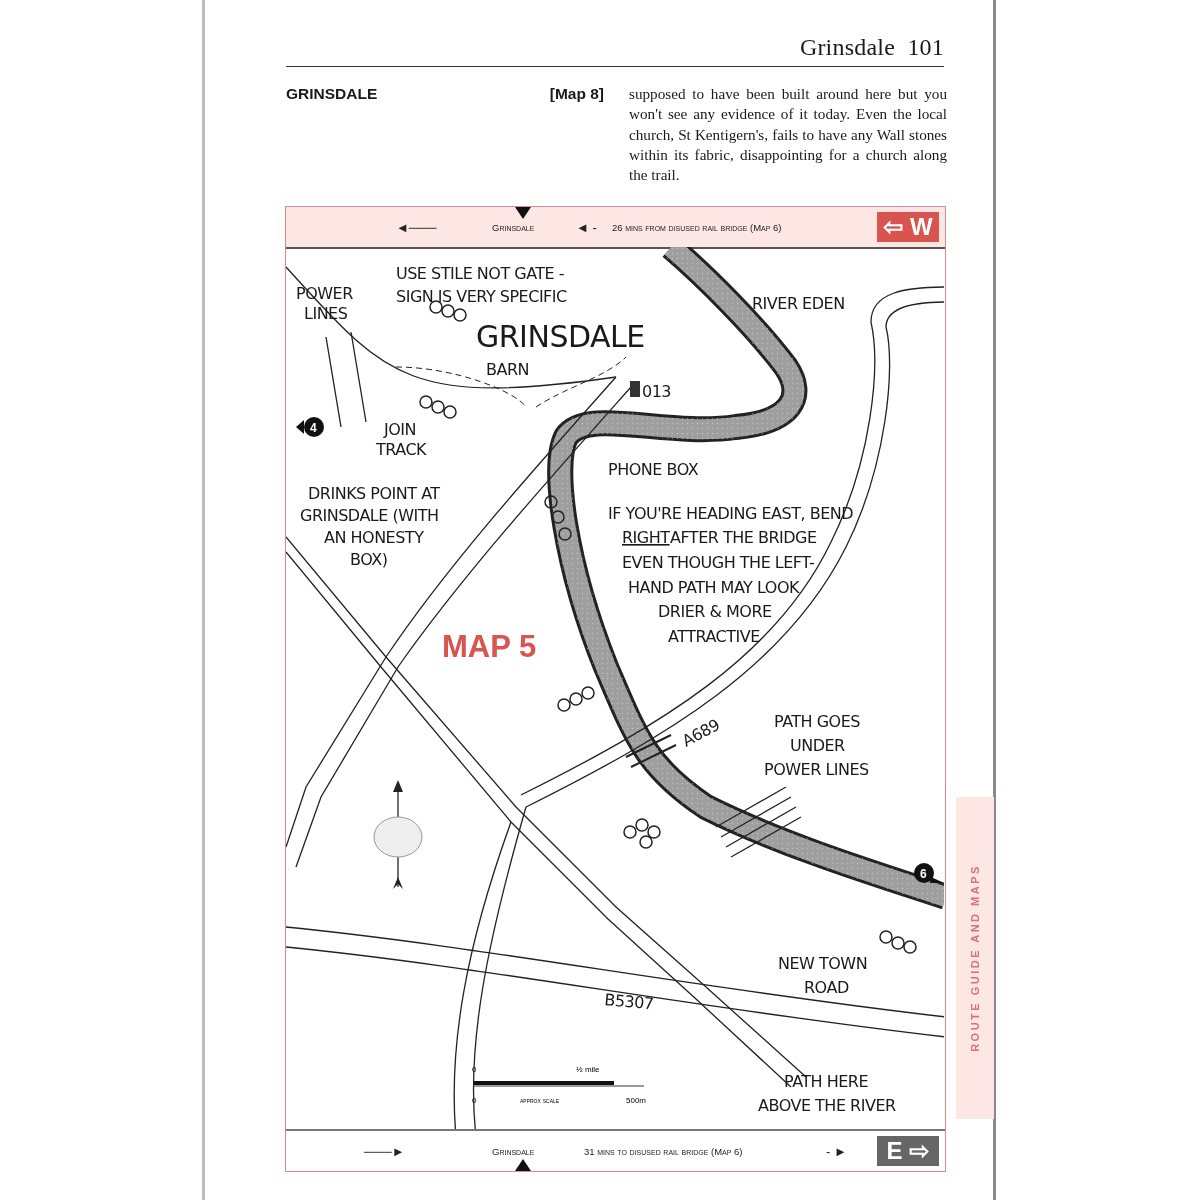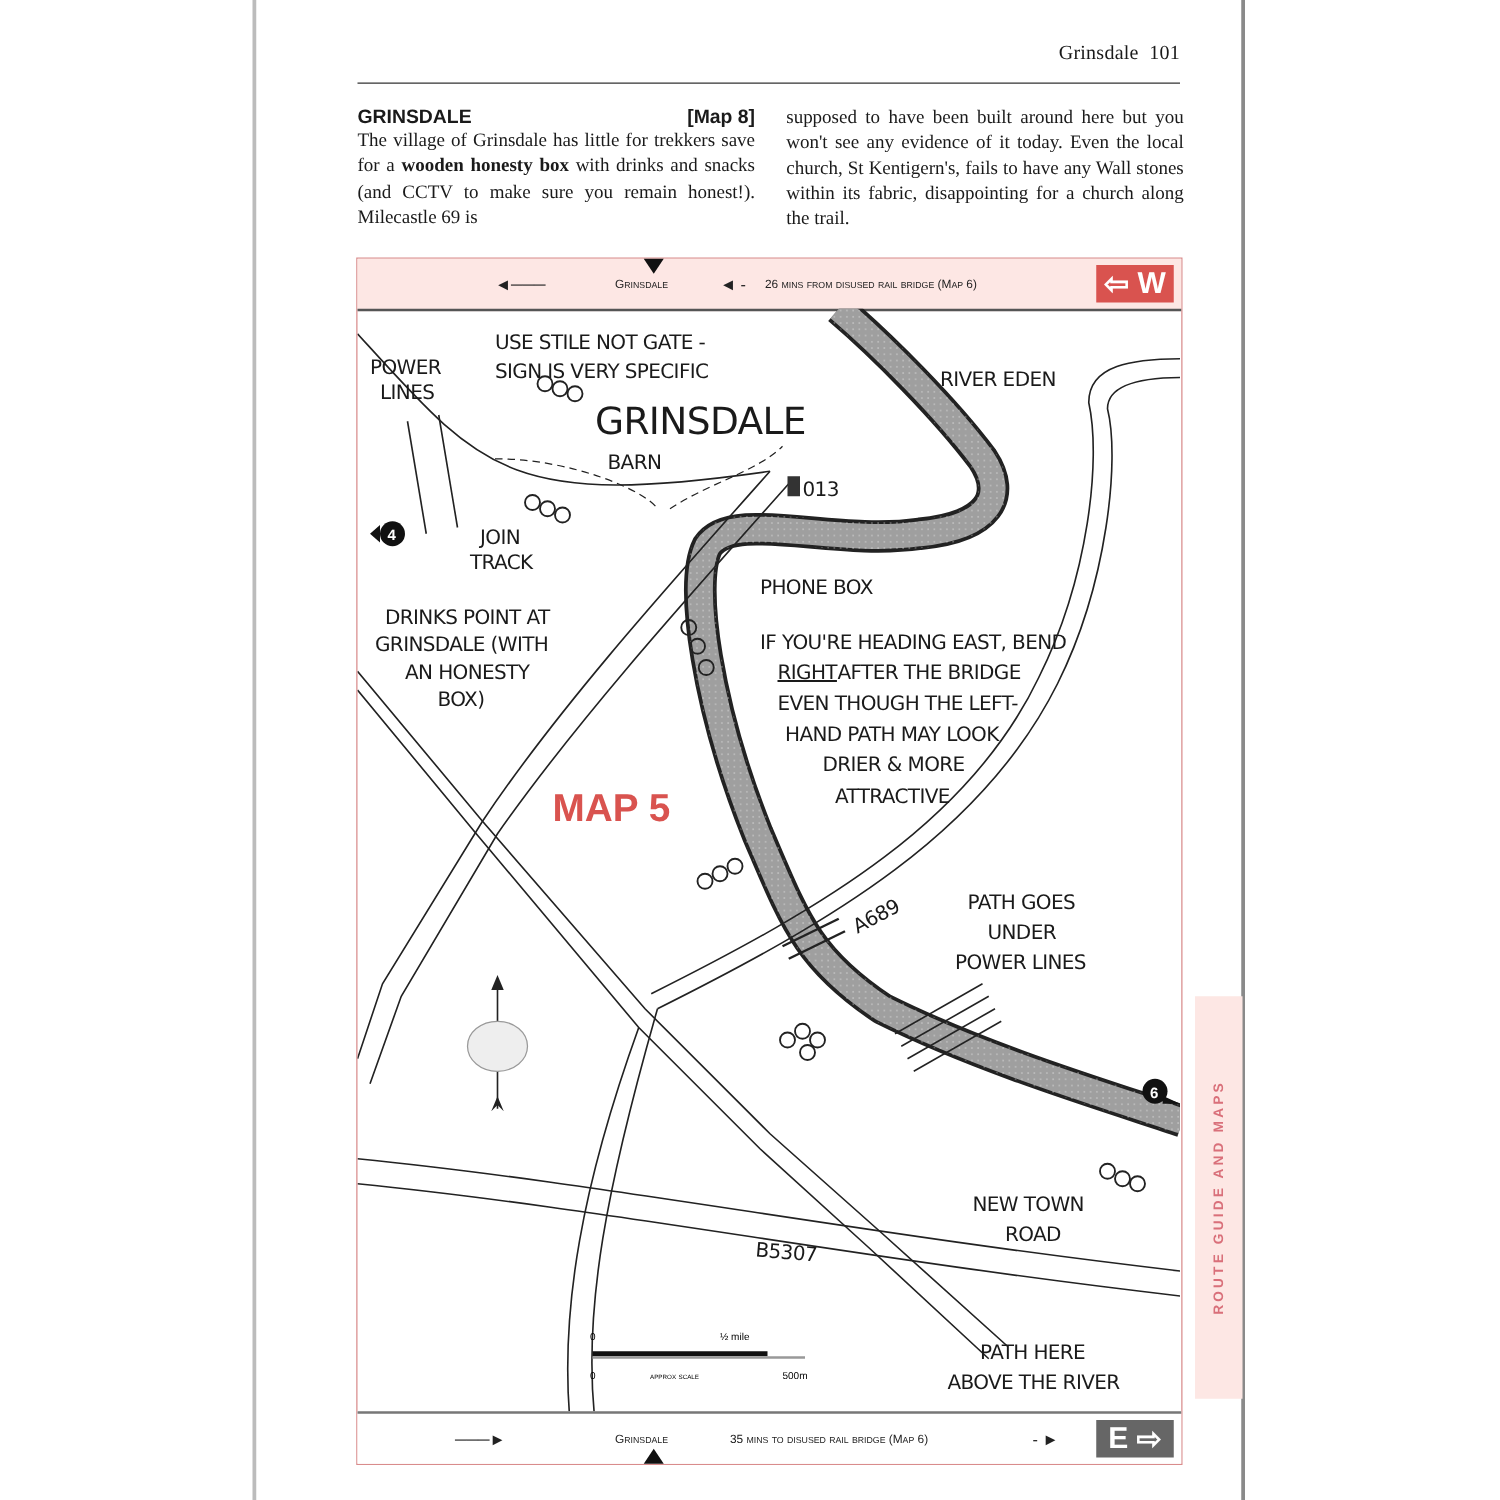--- a/index.html
+++ b/index.html
@@ -1,18 +1,18 @@
 <!DOCTYPE html>
 <html><head>
 <meta charset="utf-8">
 <style>
   html,body{margin:0;padding:0;background:#ffffff;}
   body{width:1200px;height:1200px;position:relative;overflow:hidden;font-family:"Liberation Serif",serif;color:#1a1a1a;}
   .page{position:absolute;left:202px;top:0;width:794px;height:1200px;background:#fff;border-left:3px solid #bcbcbc;border-right:3px solid #8a8a8a;box-sizing:border-box;}
-  .running-head{position:absolute;left:286px;top:34px;width:658px;text-align:right;font-size:16px;letter-spacing:0.2px;}
+  .running-head{position:absolute;left:286px;top:34px;width:658px;text-align:right;font-size:24px;letter-spacing:0.2px;}
   .head-rule{position:absolute;left:286px;top:66px;width:658px;height:1px;background:#333;}
   .col{position:absolute;top:84px;width:318px;font-size:15.2px;line-height:20.3px;text-align:justify;}
   .col.left{left:286px;}
   .col.right{left:629px;}
   .sec-head{display:flex;justify-content:space-between;font-family:"Liberation Sans",sans-serif;font-weight:bold;font-size:15.5px;line-height:19px;}
   .col b{font-weight:bold;}
   .map{position:absolute;left:285px;top:206px;width:661px;height:966px;border:1.5px solid #d98c8c;box-sizing:border-box;background:#fff;}
   .bar{position:absolute;left:0;width:100%;height:40px;background:#fde7e4;display:flex;align-items:center;font-family:"Liberation Sans",sans-serif;font-size:9.5px;font-variant:small-caps;color:#222;}
   .bar.top{top:0;border-bottom:2px solid #555;}
   .bar.bottom{bottom:0;background:#fff;border-top:2px solid #777;}
@@ -39,21 +39,20 @@
 <div class="running-head">
   <span>Grinsdale</span>&nbsp;&nbsp;<span>101</span>
 </div>
 <div class="head-rule"></div>
 
 <div class="col left">
   <div class="sec-head">
     <span>GRINSDALE</span>
     <span>[Map 8]</span>
   </div>
-  <div><span>The village of Grinsdale has little for trekkers save for a </span><b>wooden honesty box</b><span> with drinks and snacks (and CCTV to make sure you remain honest!). Milecastle 69 is</span></div>
 </div>
 <div class="col right">
   <div>supposed to have been built around here but you won't see any evidence of it today. Even the local church, St Kentigern's, fails to have any Wall stones within its fabric, disappointing for a church along the trail.</div>
 </div>
 
 <div class="map">
   <div class="bar top">
     <div class="tri down" style="left:229px;"></div>
     <span class="arrow-line" style="left:110px;">◄───</span>
     <span class="place" style="left:206px;">Grinsdale</span>
@@ -192,21 +191,21 @@
     <text x="290" y="825" font-family="Liberation Sans, sans-serif" font-size="8">½ mile</text>
     <text x="186" y="856" font-family="Liberation Sans, sans-serif" font-size="8">0</text>
     <text x="234" y="856" font-family="Liberation Sans, sans-serif" font-size="7" font-variant="small-caps">approx scale</text>
     <text x="340" y="856" font-family="Liberation Sans, sans-serif" font-size="8">500m</text>
   </svg>
 
   <div class="bar bottom">
     <div class="tri up" style="left:229px;"></div>
     <span class="arrow-line" style="left:78px;">───►</span>
     <span class="place" style="left:206px;">Grinsdale</span>
-    <span class="dist" style="left:298px;">35 mins to disused rail bridge (Map 6)</span>
+    <span class="dist" style="left:298px;">31 mins to disused rail bridge (Map 6)</span>
     <span class="arrow-line" style="left:540px;">- ►</span>
     <div class="dir-badge east">
         <span>E</span>
         <span>&nbsp;⇨</span>
       </div>
   </div>
 </div>
 
 <div class="side-tab">
   <span>ROUTE GUIDE AND MAPS</span>

